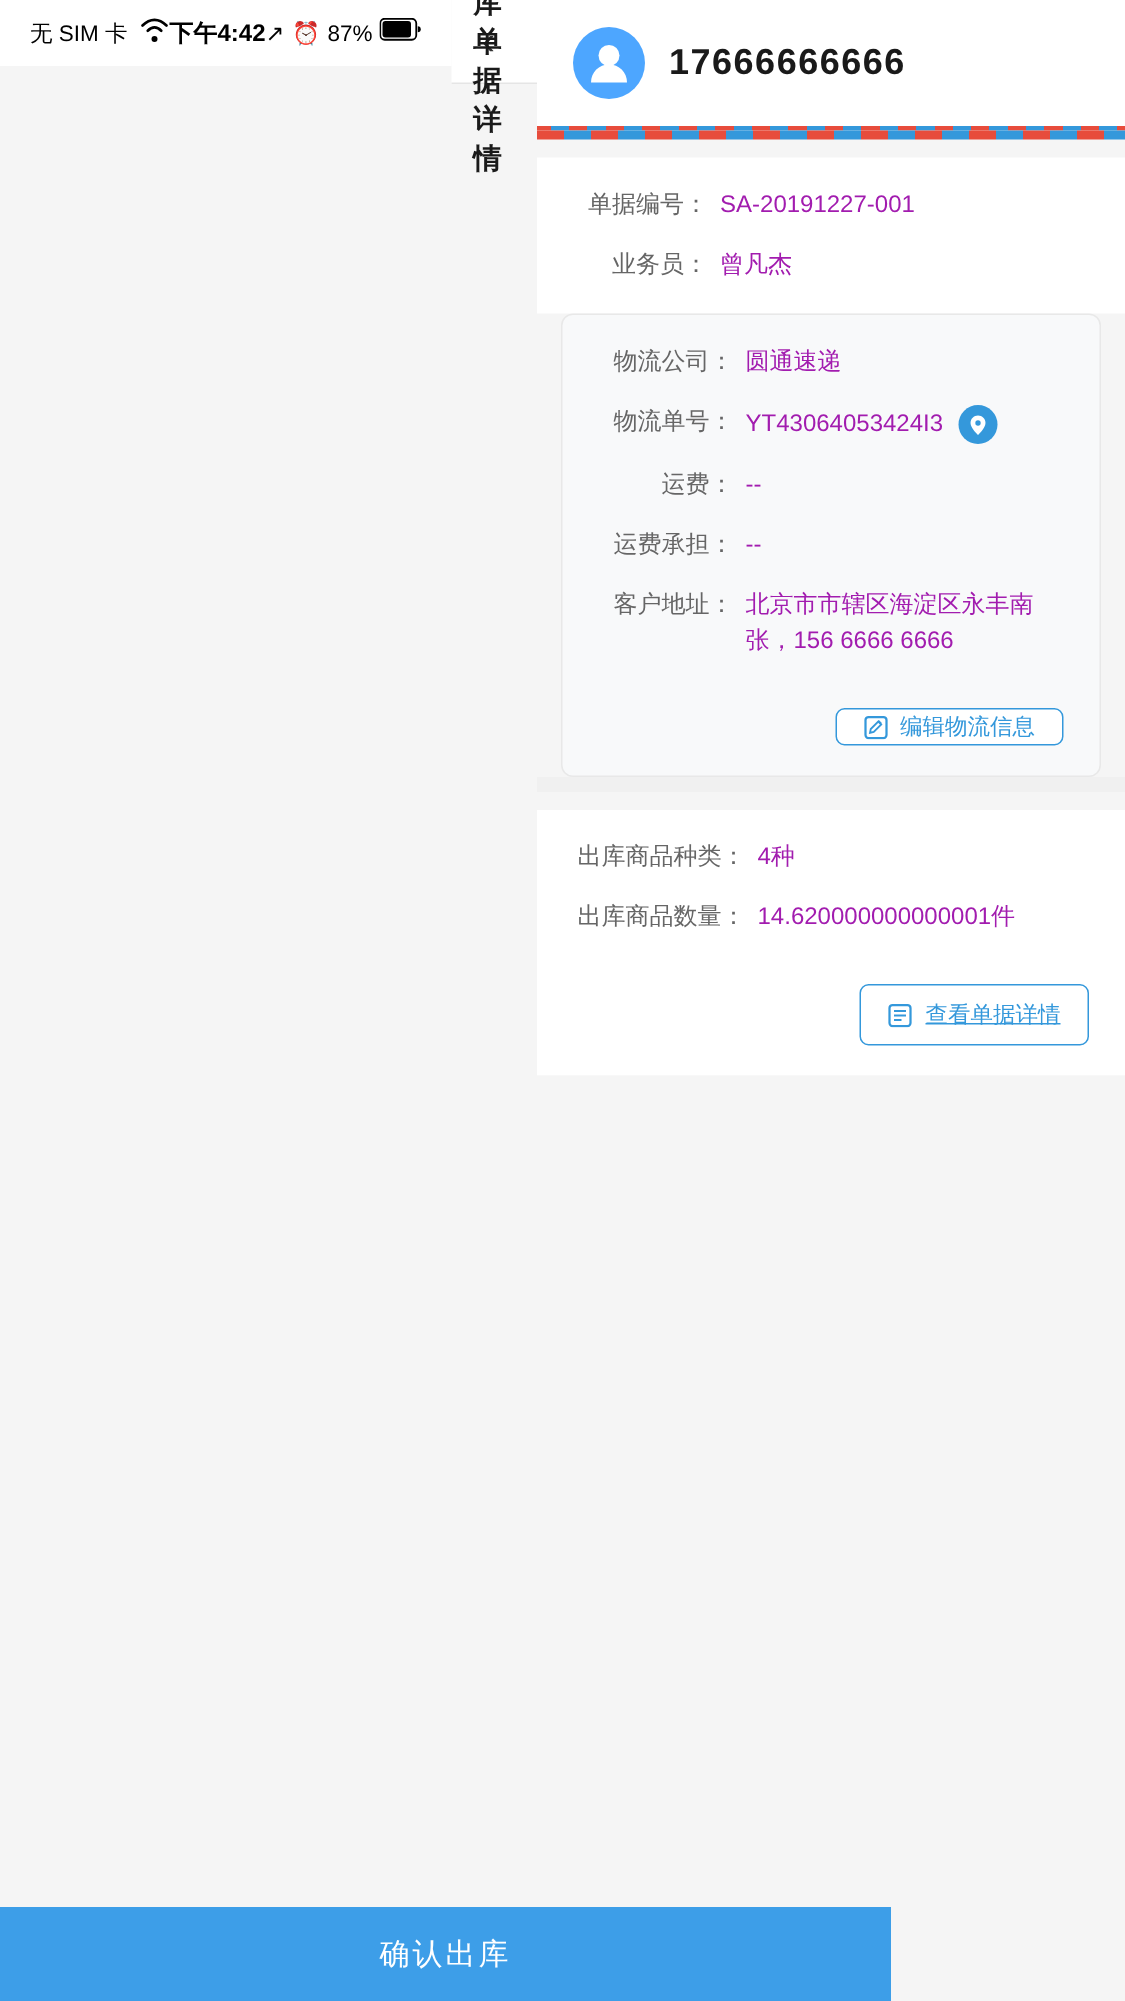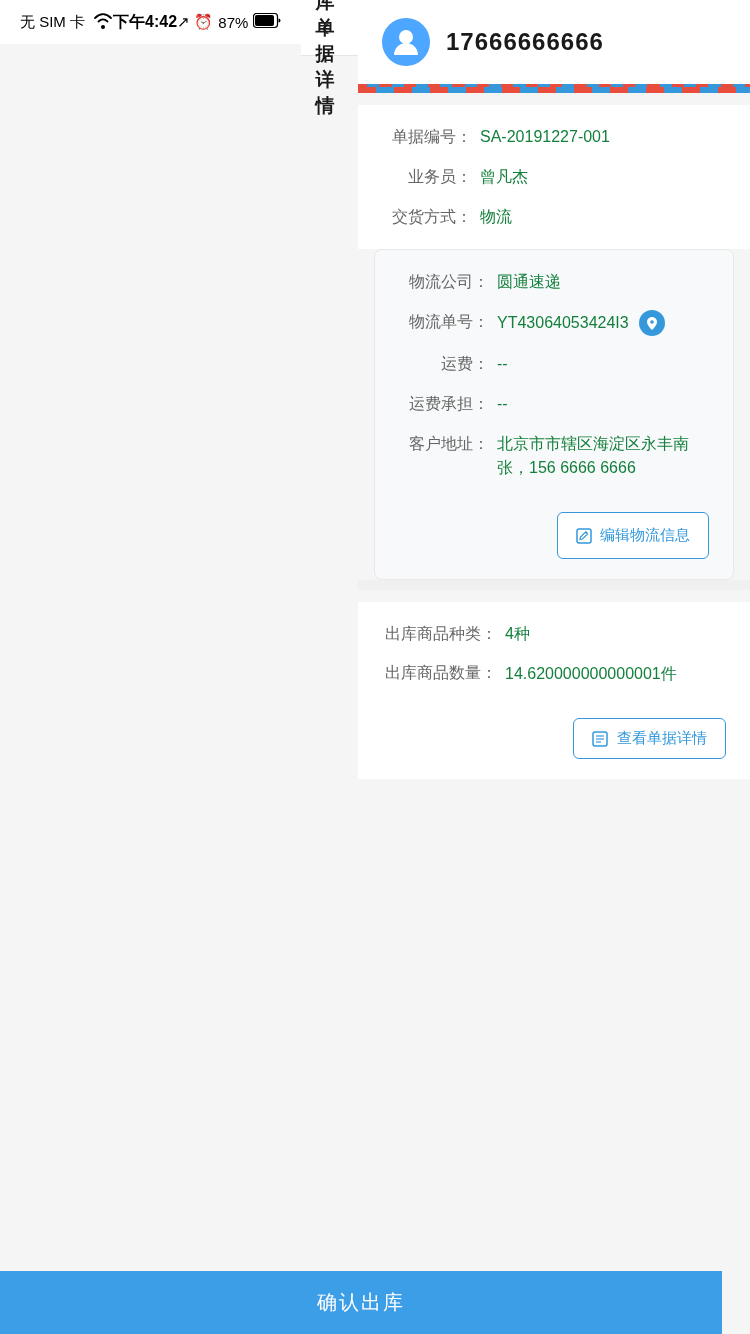--- a/index.html
+++ b/index.html
@@ -128,21 +128,21 @@
       margin-bottom: 0;
     }
     .row-label {
       color: #666;
       min-width: 90px;
       text-align: right;
       flex-shrink: 0;
       line-height: 1.5;
     }
     .row-value {
-      color: #15803d;
+      color: #a21caf;
       margin-left: 8px;
       line-height: 1.5;
       flex: 1;
     }
     .row-value.has-icon {
       display: flex;
       align-items: center;
       gap: 10px;
     }
     .location-icon {
@@ -166,21 +166,21 @@
       padding: 20px 24px;
     }
 
     
     .edit-logistics-btn {
       display: flex;
       align-items: center;
       gap: 8px;
       border: 1px solid #3498db;
       border-radius: 6px;
-      padding: 13px 18px;
+      padding: 2px 18px;
       color: #3498db;
       font-size: 15px;
       cursor: pointer;
       background: #fff;
       margin-left: auto;
       margin-top: 16px;
     }
 
     .separator {
       height: 10px;
@@ -194,35 +194,36 @@
       gap: 9px;
       border: 1px solid #3498db;
       border-radius: 6px;
       padding: 10px 18px;
       color: #3498db;
       font-size: 15px;
       cursor: pointer;
       background: #fff;
       margin-left: auto;
       margin-top: 16px;
+      text-decoration: underline;
     }
 
     
     .bottom-spacer {
       flex: 1;
       min-height: 180px;
       background: #f5f5f5;
     }
 
     
     .confirm-btn-wrap {
       position: fixed;
       bottom: 0;
       left: 0;
-      width: 722px;
+      width: 594px;
       background: #3d9ee8;
       padding: 18px 0;
       text-align: center;
       cursor: pointer;
     }
     .confirm-btn-text {
       color: #fff;
       font-size: 20px;
       font-weight: 500;
       letter-spacing: 2px;
@@ -292,24 +293,20 @@
 
     <div class="section">
       <div class="section-row">
         <span class="row-label">单据编号：</span>
         <span class="row-value">SA-20191227-001</span>
       </div>
       <div class="section-row">
         <span class="row-label">业务员：</span>
         <span class="row-value">曾凡杰</span>
       </div>
-      <div class="section-row">
-        <span class="row-label">交货方式：</span>
-        <span class="row-value">物流</span>
-      </div>
     </div>
 
     <div class="logistics-card" style="margin: 0 16px 0 16px;">
       <div class="section-row">
         <span class="row-label">物流公司：</span>
         <span class="row-value">圆通速递</span>
       </div>
       <div class="section-row">
         <span class="row-label">物流单号：</span>
         <span class="row-value has-icon">

